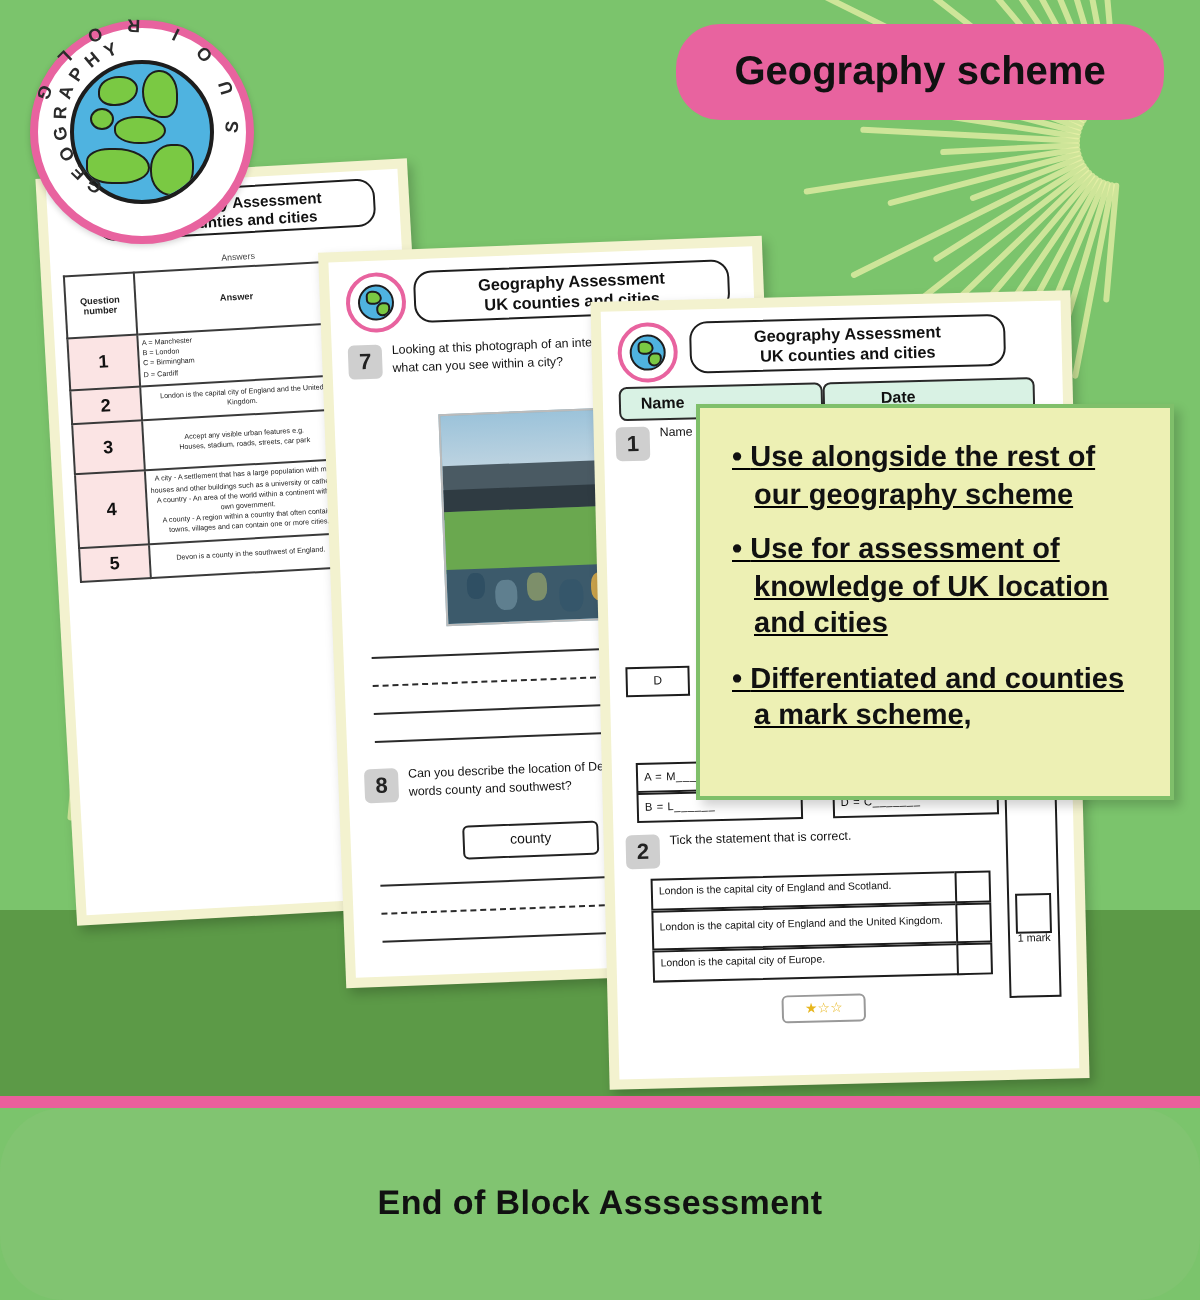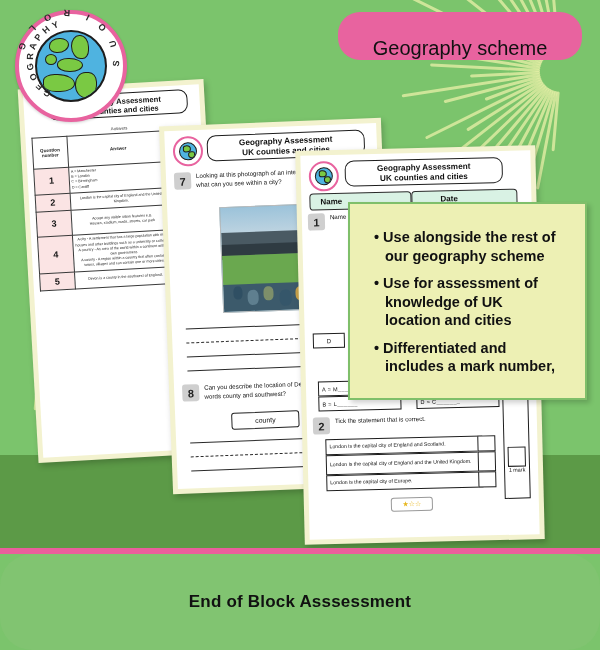--- a/index.html
+++ b/index.html
@@ -18,22 +18,22 @@
   
   .hero{position:absolute;left:0;top:0;width:600px;height:548px;overflow:hidden;}
   .hero-dark{position:absolute;left:0;top:455px;width:600px;height:93px;background:#5c9a47;}
   .pinkline{position:absolute;left:0;top:548px;width:600px;height:6px;background:#ea5f9c;}
   .footer{position:absolute;left:0;top:554px;width:600px;height:96px;background:#81c471;
           display:flex;align-items:center;justify-content:center;text-align:center;border-radius:32px;}
   .footer-txt{color:#111;font-size:17px;line-height:1.35;font-weight:700;letter-spacing:.2px;}
   .footer-txt .l2{display:block;}
 
   
-  .pill{position:absolute;border-radius:22px;display:flex;align-items:flex-end;justify-content:center;
-        color:#111;font-weight:400;white-space:nowrap;}
+  .pill{position:absolute;border-radius:22px;display:flex;align-items:center;justify-content:center;
+        color:#111;font-weight:700;white-space:nowrap;}
   #pill-scheme{left:338px;top:12px;width:244px;height:48px;background:#e8639f;font-size:20px;}
   #pill-year{left:434px;top:68px;width:148px;height:46px;background:#3aaede;font-size:20px;}
 
   
   .badge{position:absolute;border-radius:50%;background:#fff;border:4px solid #e8639f;
          box-shadow:0 1px 3px rgba(0,0,0,.18);}
   #logo-main{left:15px;top:10px;width:104px;height:104px;}
   .badge .ring-txt{position:absolute;inset:0;}
   .badge .ring-txt span{position:absolute;left:50%;top:50%;font-size:9px;font-weight:700;color:#2b2b2b;
       transform-origin:0 0;}
@@ -94,21 +94,21 @@
   .markcol{position:absolute;border:1.3px solid #1d1d1d;background:#fff;}
   .stars{position:absolute;border:1px solid #999;border-radius:3px;background:#fff;
          display:flex;align-items:center;justify-content:center;gap:1px;font-size:7px;}
   .dlabel{position:absolute;border:1.3px solid #1d1d1d;background:#fff;font-size:6px;
           display:flex;align-items:center;justify-content:center;color:#111;}
 
   
   #callout{position:absolute;left:348px;top:202px;width:239px;height:198px;background:#edf0b4;
            border:2px solid #7fbf6a;box-shadow:3px 3px 5px rgba(0,0,0,.18);
            padding:12px 12px 10px 12px;box-sizing:border-box;}
-  #callout ul{margin:12px;padding:0;list-style:none;}
+  #callout ul{margin:4px;padding:0;list-style:none;text-decoration:underline;}
   #callout li{font-size:14.5px;line-height:1.28;color:#111;font-weight:700;margin-bottom:9px;
               text-indent:-11px;padding-left:11px;}
   #callout li:before{content:"• ";}
 </style>
 </head>
 <body>
 
 <div id="stage">
 
   <div class="sunburst" id="burst-right" style="left:560px;top:70px;width:1px;height:1px;">
@@ -336,21 +336,21 @@
       <div class="tick" style="left:170px;top:320px;width:16px;height:14px;"></div>
 
       <div class="stars" style="left:82px;top:344px;width:40px;height:12px;color:#e7b61d;">★☆☆</div>
     </div>
   </div>
 
   <div id="callout">
     <ul id="callout-list">
         <li>Use alongside the rest of our geography scheme</li>
         <li>Use for assessment of knowledge of UK location and cities</li>
-        <li>Differentiated and includes a mark number,</li>
+        <li>Differentiated and counties a mark scheme,</li>
       </ul>
   </div>
 
   <div class="pill" id="pill-scheme">
     <span>Geography scheme</span>
   </div>
 
   <div class="badge" id="logo-main">
     <div class="globe">
       <div class="land" style="left:12px;top:6px;width:18px;height:13px;border-radius:55% 45% 60% 40%;"></div>

